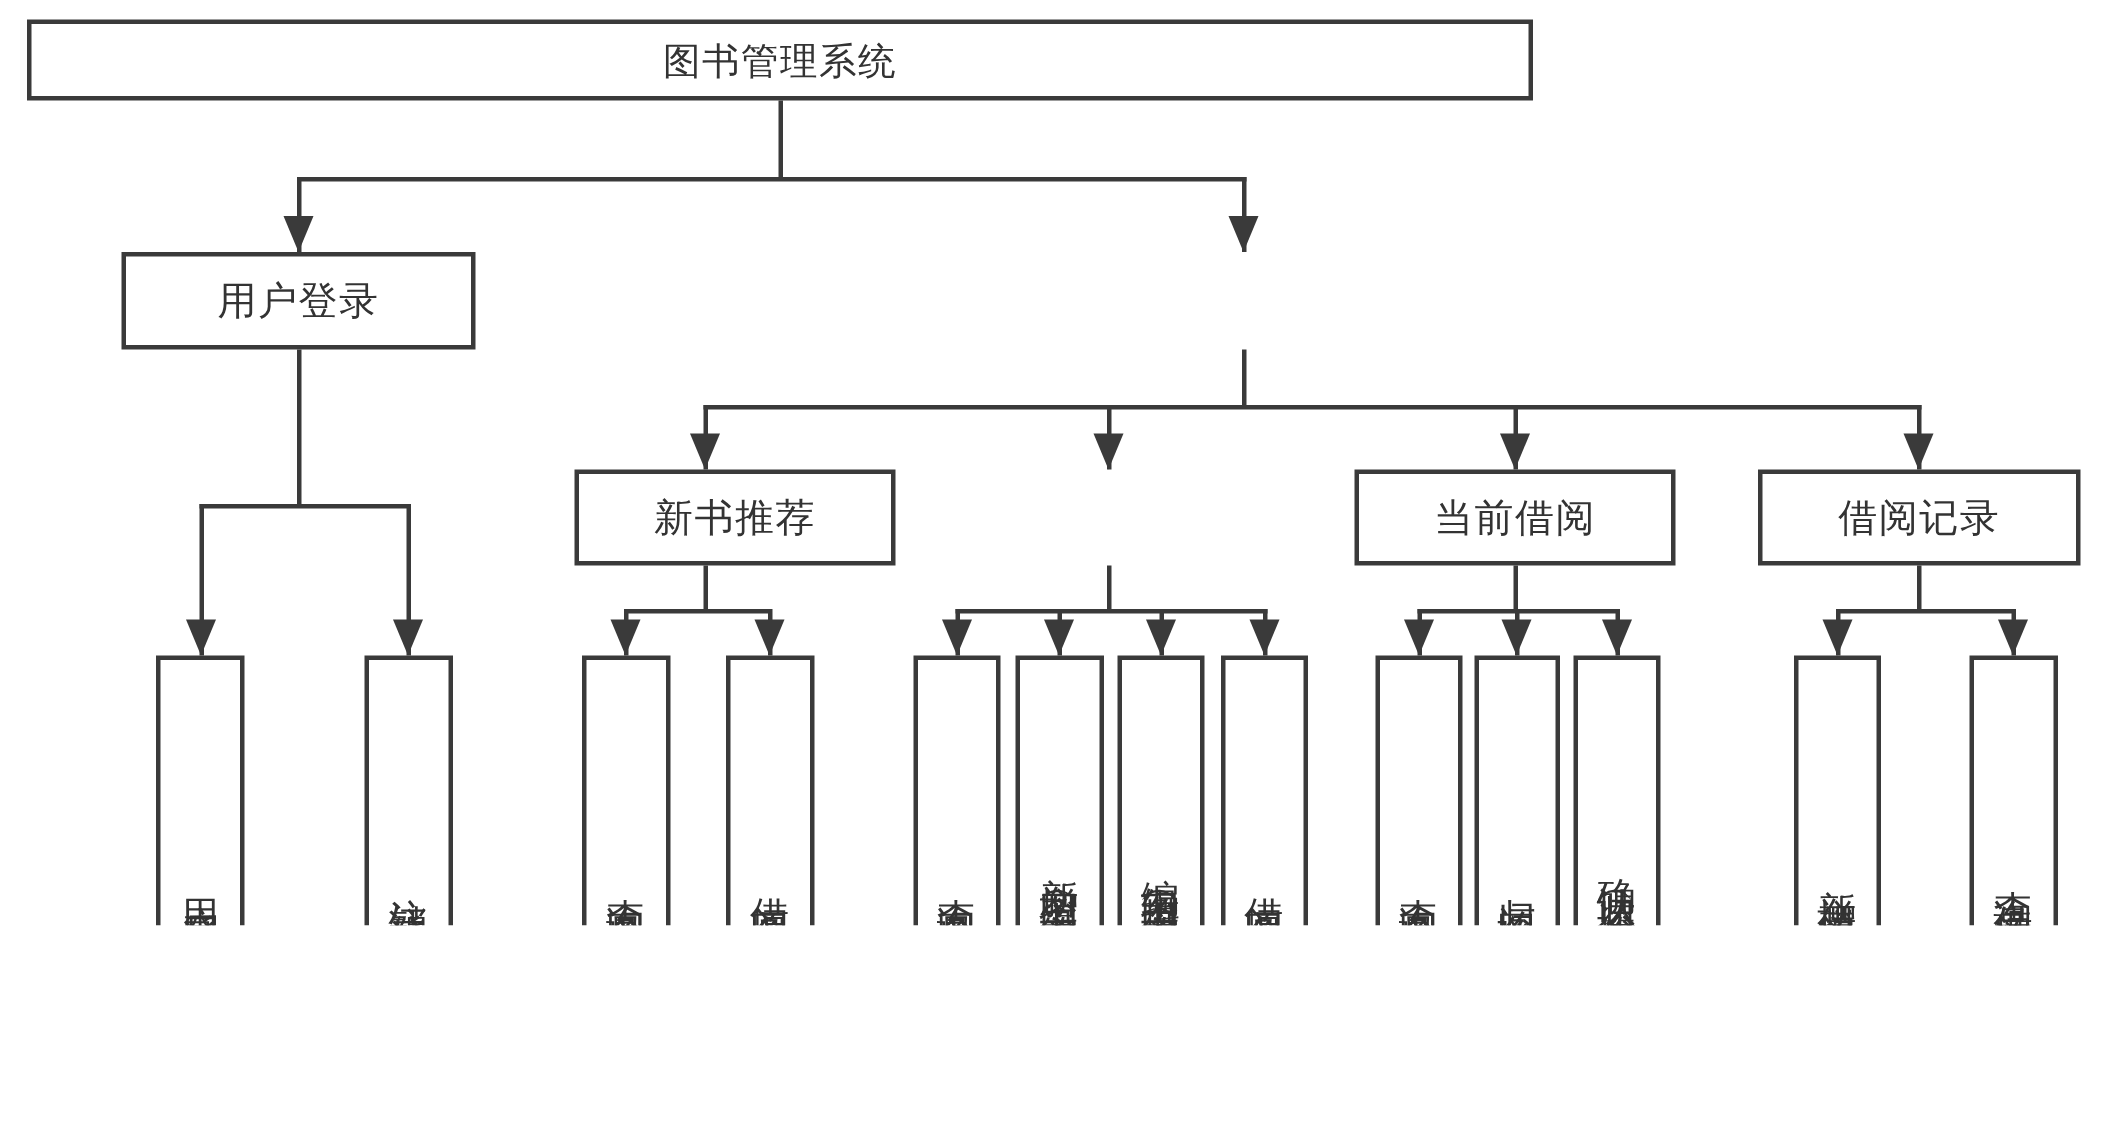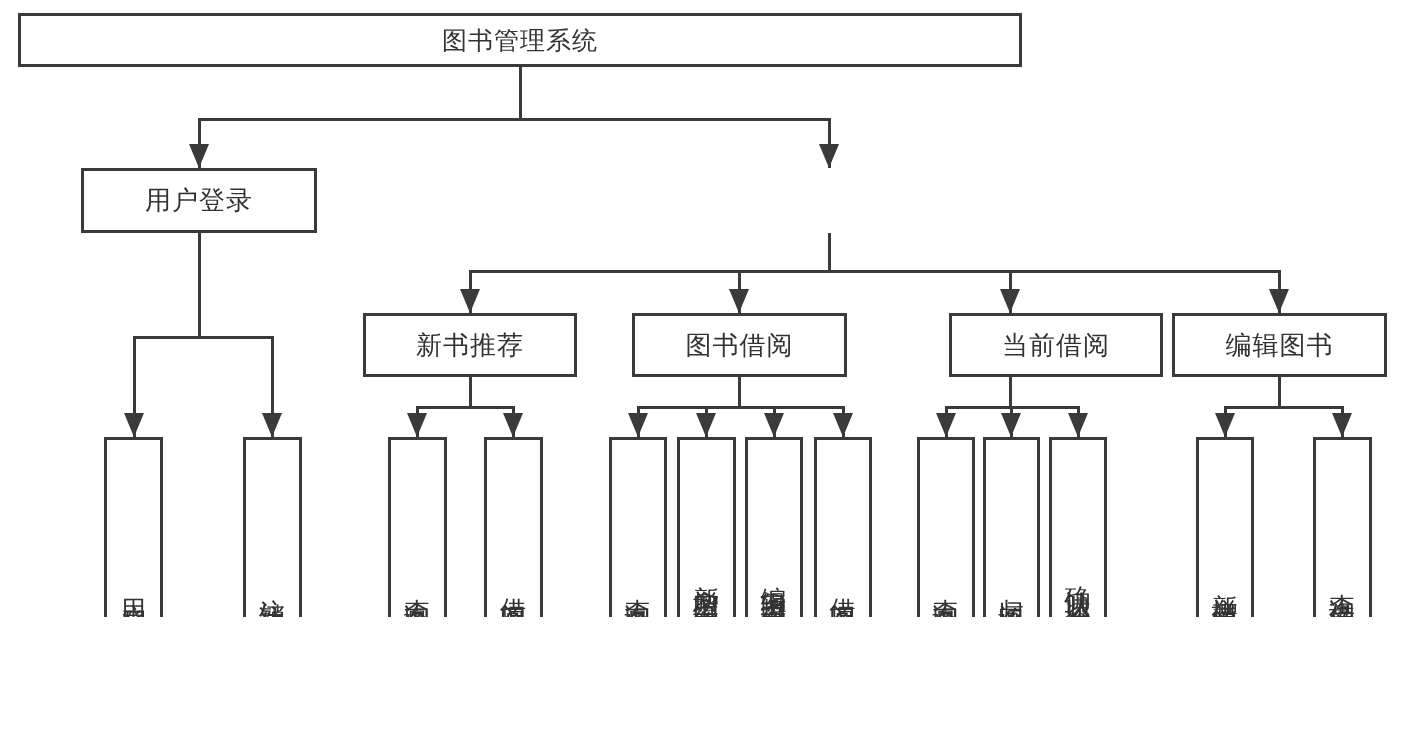--- a/index.html
+++ b/index.html
@@ -34,27 +34,26 @@
 </head>
 <body>
 
 <div id="canvas">
 
   <div class="box root h" style="left:18px;top:13px;width:1004px;height:54px;">图书管理系统</div>
 
   <div class="box h" style="left:81px;top:168px;width:236px;height:65px;">用户登录</div>
 
 
-  <div class="box h" style="left:363px;top:313px;width:214px;height:64px;">新书推荐</div>
+  <div class="box h" style="left:383px;top:313px;width:214px;height:64px;">新书推荐</div>
 
-  <div class="box h" style="left:632px;top:313px;width:215px;height:64px;">图书借阅</div>
 
-  <div class="box h" style="left:903px;top:313px;width:214px;height:64px;margin-left:46px;">当前借阅</div>
+  <div class="box h" style="left:903px;top:313px;width:214px;height:64px;">当前借阅</div>
 
-  <div class="box h" style="left:1172px;top:313px;width:215px;height:64px;">编辑图书</div>
+  <div class="box h" style="left:1172px;top:313px;width:215px;height:64px;">借阅记录</div>
 
   <div class="box leaf" style="left:104px;top:437px;width:59px;height:301px;">用户登录</div>
   <div class="box leaf" style="left:243px;top:437px;width:59px;height:301px;">注销登录</div>
 
   <div class="box leaf" style="left:388px;top:437px;width:59px;height:301px;">查询图书</div>
   <div class="box leaf" style="left:484px;top:437px;width:59px;height:301px;">借阅图书</div>
 
   <div class="box leaf" style="left:609px;top:437px;width:58px;height:301px;">查询图书</div>
   <div class="box leaf" style="left:677px;top:437px;width:59px;height:301px;">新增图书（管理员）</div>
   <div class="box leaf" style="left:745px;top:437px;width:58px;height:301px;">编辑图书（管理员）</div>

